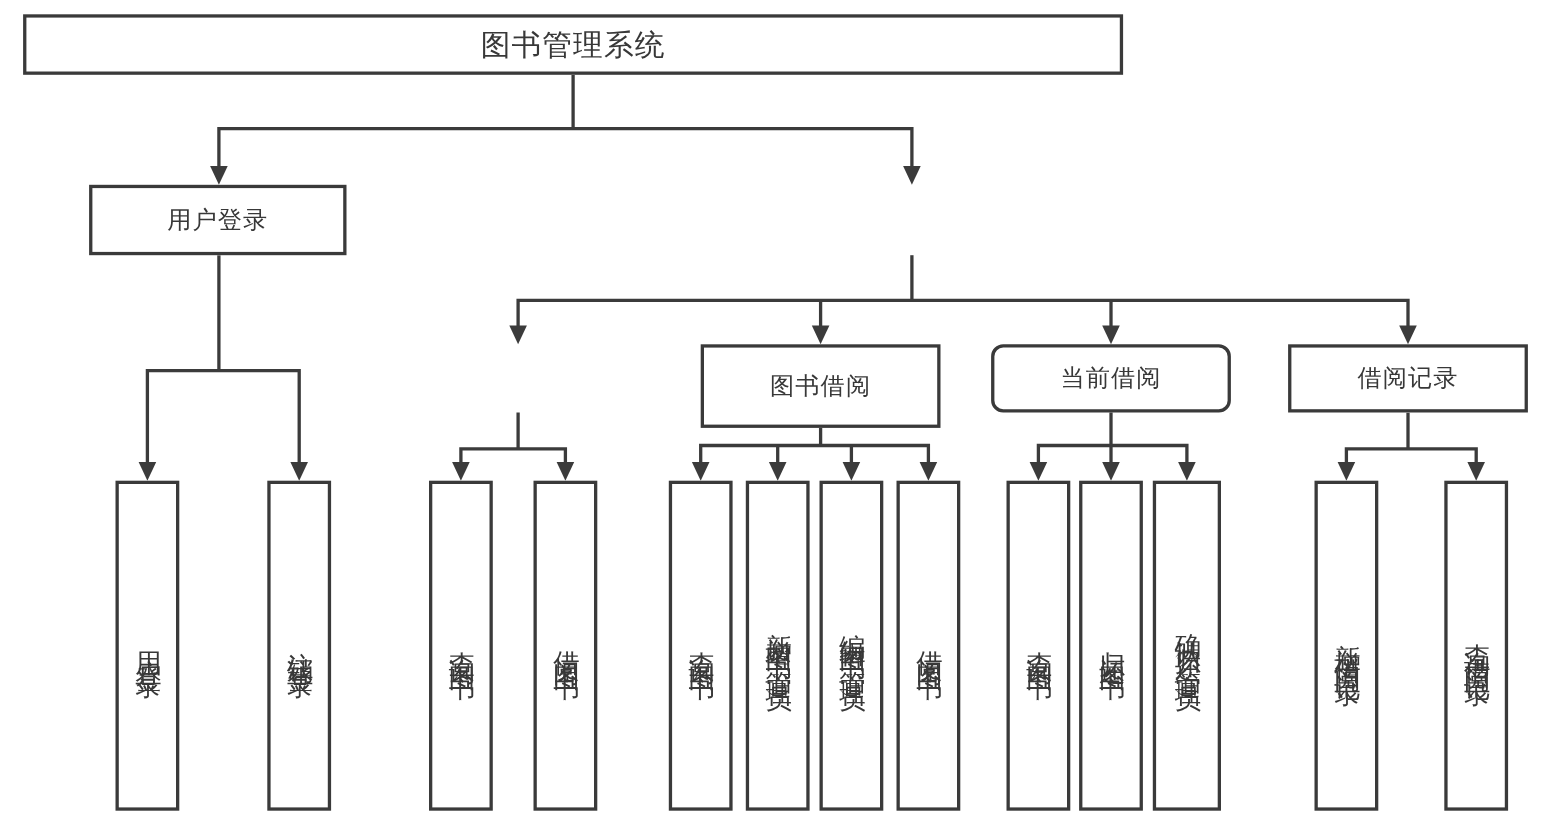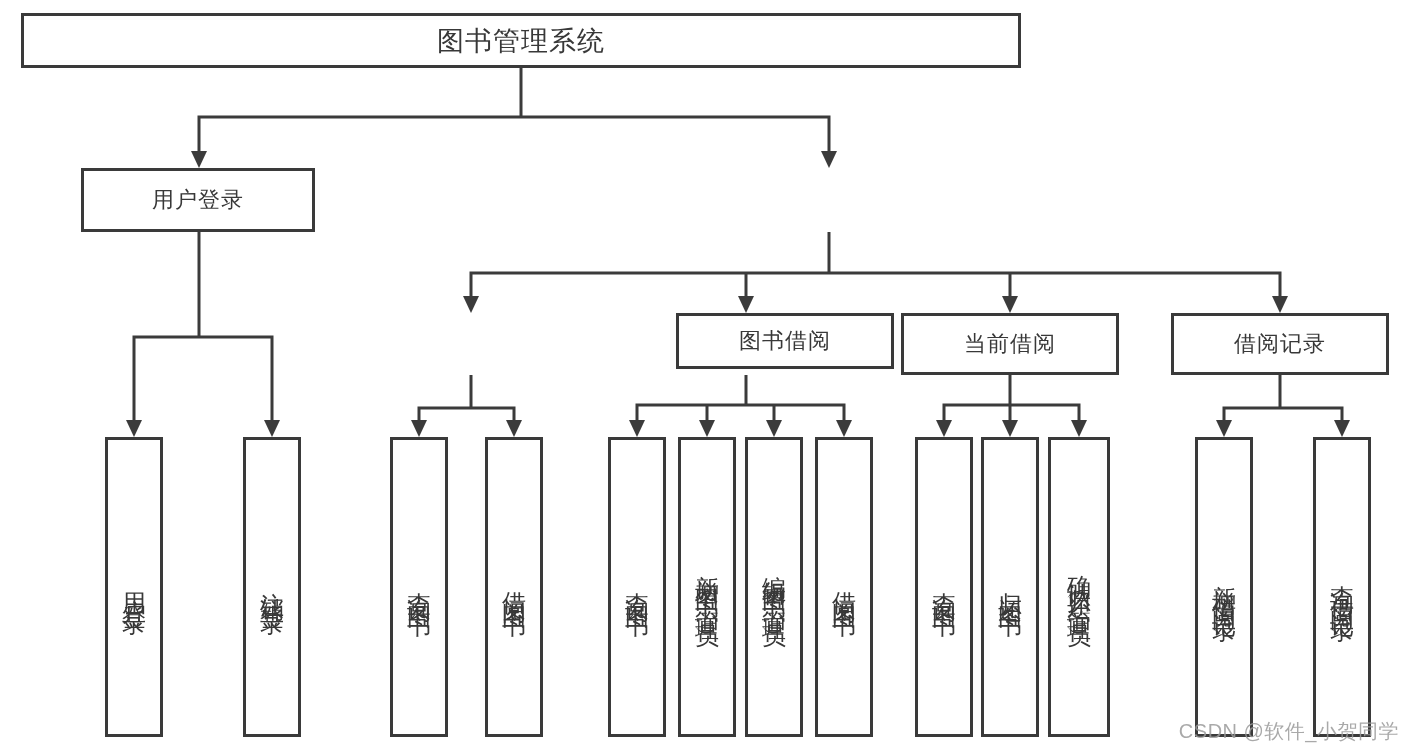--- a/index.html
+++ b/index.html
@@ -134,37 +134,36 @@
       <path class="edge-line" d="M1224 421 L1224 408 L1342 408 L1342 421"></path>
       <polygon class="arrow-head" points="1216,420 1232,420 1224,437"></polygon>
       <polygon class="arrow-head" points="1334,420 1350,420 1342,437"></polygon>
     </g>
   </svg>
 
   <div class="node h root" style="left:21px; top:13px; width:1000px; height:55px;">图书管理系统</div>
 
   <div class="node h" style="left:81px; top:168px; width:234px; height:64px;">用户登录</div>
 
-  <div class="node h" style="left:637px; top:313px; width:218px; height:56px;margin-left:39px;">图书借阅</div>
-  <div class="node h" style="left:901px; top:313px; width:218px; height:62px;">当前借阅</div>
+  <div class="node h" style="left:637px; top:313px; width:218px; height:76px;">图书借阅</div>
+  <div class="node h" style="left:901px; top:313px; width:218px; height:62px;border-radius:11px;">当前借阅</div>
   <div class="node h" style="left:1171px; top:313px; width:218px; height:62px;">借阅记录</div>
 
   <div class="node leaf" style="left:105px; top:437px; width:58px; height:300px;">用户登录</div>
   <div class="node leaf" style="left:243px; top:437px; width:58px; height:300px;">注销登录</div>
 
   <div class="node leaf" style="left:390px; top:437px; width:58px; height:300px;">查询图书</div>
   <div class="node leaf" style="left:485px; top:437px; width:58px; height:300px;">借阅图书</div>
 
   <div class="node leaf" style="left:608px; top:437px; width:58px; height:300px;">查询图书</div>
   <div class="node leaf" style="left:678px; top:437px; width:58px; height:300px;">新增图书（管理员）</div>
   <div class="node leaf" style="left:745px; top:437px; width:58px; height:300px;">编辑图书（管理员）</div>
   <div class="node leaf" style="left:815px; top:437px; width:58px; height:300px;">借阅图书</div>
 
   <div class="node leaf" style="left:915px; top:437px; width:58px; height:300px;">查询图书</div>
   <div class="node leaf" style="left:981px; top:437px; width:58px; height:300px;">归还图书</div>
   <div class="node leaf" style="left:1048px; top:437px; width:62px; height:300px;">确认归还（管理员）</div>
 
   <div class="node leaf" style="left:1195px; top:437px; width:58px; height:300px;">新增借阅记录</div>
   <div class="node leaf" style="left:1313px; top:437px; width:58px; height:300px;">查询借阅记录</div>
 
-  <div class="watermark">CSDN @软件_小贺同学</div>
 
 </div>
 
 </body></html>

